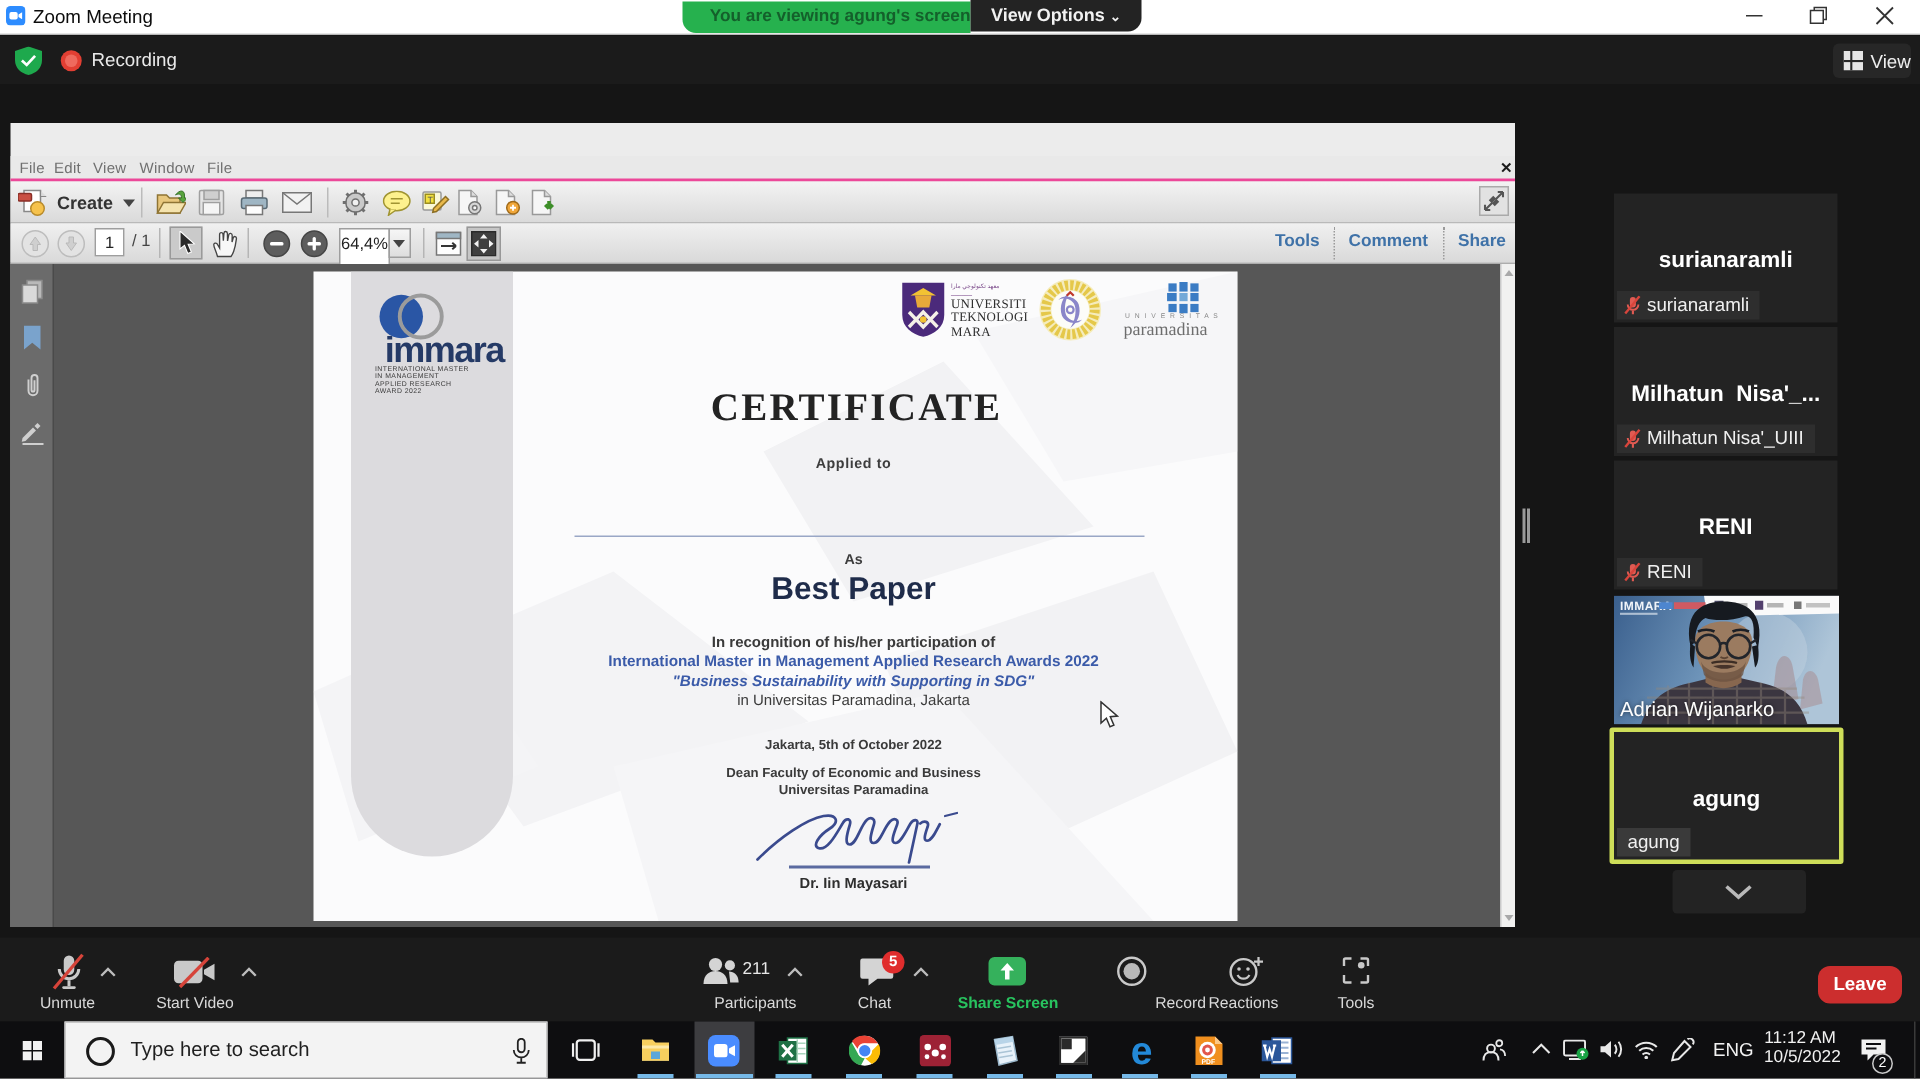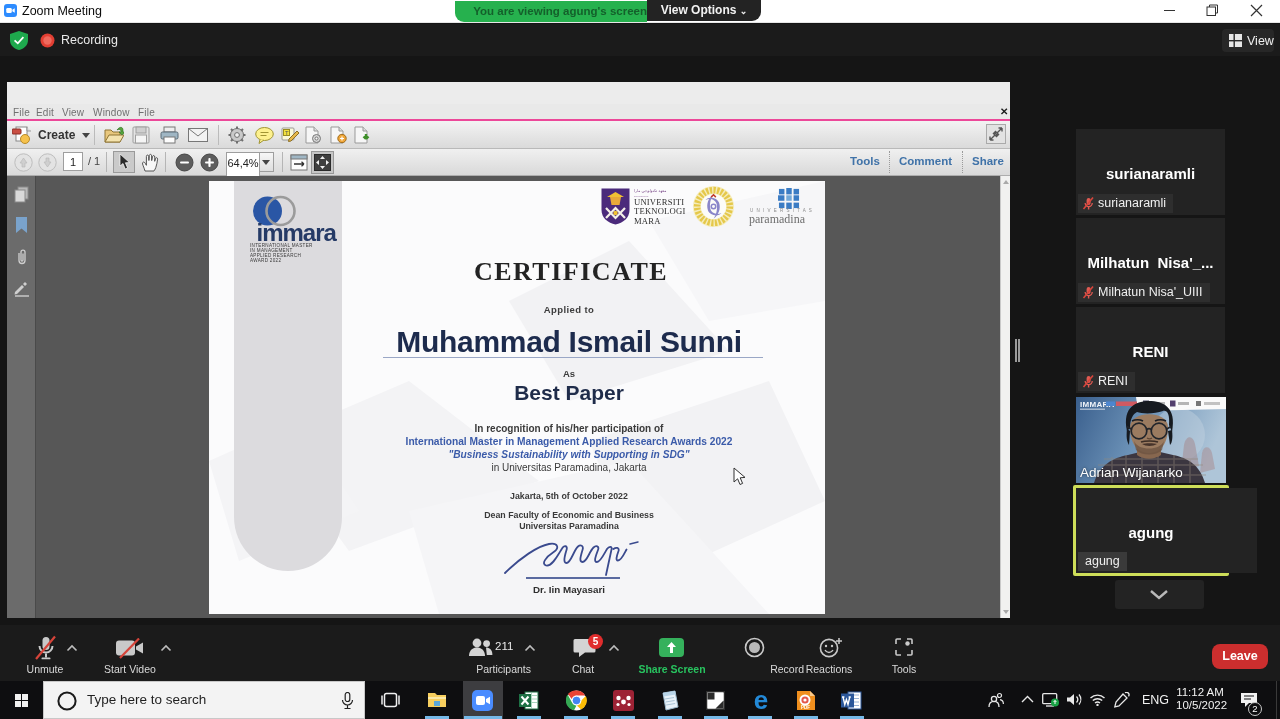--- a/index.html
+++ b/index.html
@@ -282,21 +282,20 @@
         <rect x="1" y="16" width="6" height="6"></rect>
         <rect x="9" y="16" width="6" height="7"></rect>
         <rect x="17" y="16" width="6" height="6"></rect>
       </g>
   </svg>
   <div class="abs" style="left:541px;top:27px;font-size:4.5px;letter-spacing:1px;color:#8a8a8a">U N I V E R S I T A S</div>
   <div class="abs" style="left:540px;top:31px;font-size:12px;color:#6d6d6d;font-family:'Liberation Serif',serif">paramadina</div>
 
   <div class="abs" style="left:0;top:76px;width:724px;text-align:center;font-family:'Liberation Serif',serif;font-size:26px;font-weight:bold;letter-spacing:1.5px;color:#232323">CERTIFICATE</div>
   <div class="abs" style="left:0;top:123px;width:720px;text-align:center;font-size:9.5px;letter-spacing:0.4px;color:#3d3d3d;font-weight:bold">Applied to</div>
-  <div class="abs" style="left:0;top:144px;width:720px;text-align:center;font-size:30px;font-weight:bold;color:#1d2b4d;letter-spacing:-0.3px">Muhammad Ismail Sunni</div>
   <div class="abs" style="left:174px;top:176px;width:380px;height:1px;background:#9aa7c6"></div>
   <div class="abs" style="left:0;top:187px;width:720px;text-align:center;font-size:9.5px;color:#3d3d3d;font-weight:bold">As</div>
   <div class="abs" style="left:0;top:200px;width:720px;text-align:center;font-size:21px;font-weight:bold;color:#1f2c4a">Best Paper</div>
   <div class="abs" style="left:0;top:242px;width:720px;text-align:center;font-size:10px;color:#3a3a3a;font-weight:bold">In recognition of his/her participation of</div>
   <div class="abs" style="left:0;top:255px;width:720px;text-align:center;font-size:10.2px;font-weight:bold;color:#3b5ba9">International Master in Management Applied Research Awards 2022</div>
   <div class="abs" style="left:0;top:268px;width:720px;text-align:center;font-size:10.2px;font-weight:bold;font-style:italic;color:#3b5ba9">"Business Sustainability with Supporting in SDG"</div>
   <div class="abs" style="left:0;top:281px;width:720px;text-align:center;font-size:10px;color:#3a3a3a">in Universitas Paramadina, Jakarta</div>
   <div class="abs" style="left:0;top:310px;width:720px;text-align:center;font-size:8.8px;color:#3a3a3a;font-weight:bold">Jakarta, 5th of October 2022</div>
   <div class="abs" style="left:0;top:329px;width:720px;text-align:center;font-size:8.8px;color:#3a3a3a;font-weight:bold;line-height:11px">Dean Faculty of Economic and Business<br>Universitas Paramadina</div>
 
@@ -409,21 +408,21 @@
 
     <path d="M56 24 C59 22.5 64 22.5 67 24 M79 24 C82 22.5 87 22.5 90 24" stroke="#1c1f25" stroke-width="1.7" fill="none"></path>
     <path d="M71 41 C72.5 42 74.5 42 76 41" stroke="#5d4534" stroke-width="1.3" fill="none"></path>
     <path d="M66 47 C70 49.5 77 49.5 81 47 C78 46 69 46 66 47 Z" fill="#46332a"></path>
     <path d="M65 45 C69 43.5 78 43.5 82 45" stroke="#3c2d25" stroke-width="1.5" fill="none"></path>
   </svg>
   <div class="abs" style="left:4px;bottom:3px;font-size:13.5px;color:#fdfdfd;text-shadow:0 0 3px rgba(0,0,0,0.55)">Adrian Wijanarko</div>
 </div>
 
 <div class="abs" style="left:1073px;top:485px;width:156px;height:91px;background:#cede59;border-radius:2px">
-  <div class="abs" style="left:3px;top:3px;width:181px;height:85px;background:#232323">
+  <div class="abs" style="left:3px;top:3px;width:150px;height:85px;background:#232323">
     <div class="abs" style="left:0;top:36px;width:150px;text-align:center;font-size:15px;font-weight:bold;color:#fff">agung</div>
     <div class="abs" style="left:2px;bottom:2px;height:19px;background:#3a3a3a;padding:0 7px;line-height:19px;font-size:12.5px;color:#f0f0f0">agung</div>
   </div>
 </div>
 
 <div class="abs" style="left:1115px;top:580px;width:89px;height:29px;background:#232323;border-radius:3px">
   <svg class="abs" style="left:34px;top:9px" width="20" height="11" viewBox="0 0 20 11">
       <path d="M2 2 L10 9 L18 2" fill="none" stroke="#b9b9b9" stroke-width="2.4"></path>
     </svg>
 </div>

